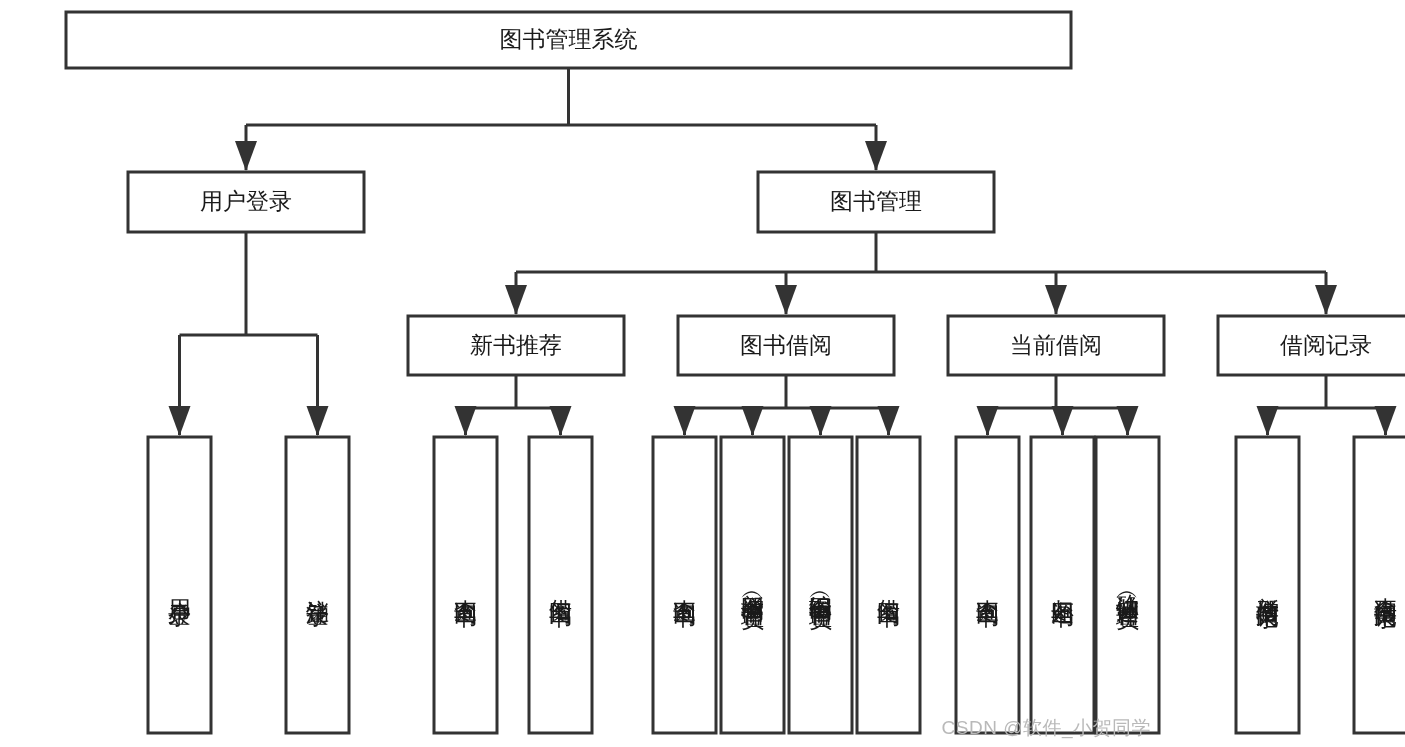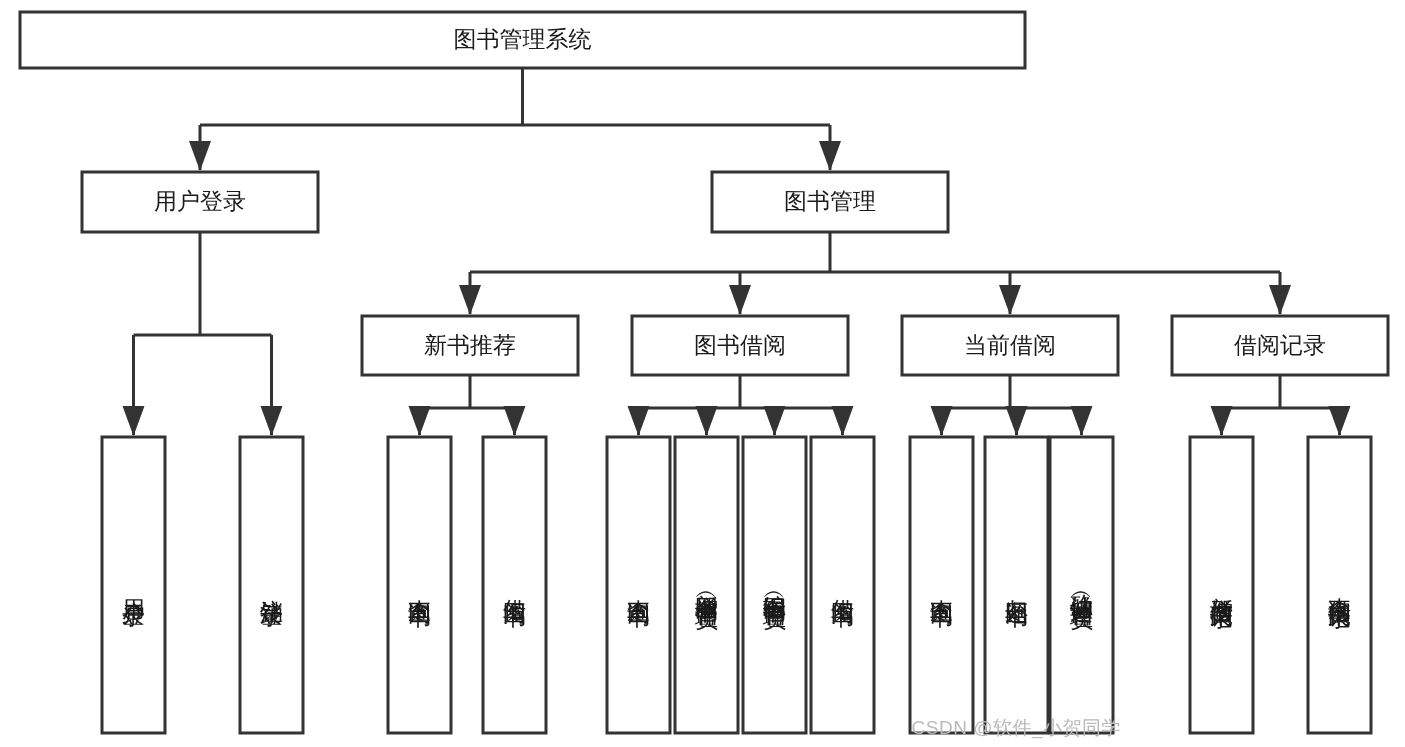--- a/index.html
+++ b/index.html
@@ -11,20 +11,21 @@
     width: 1405px;
     height: 747px;
     font-family: "Liberation Sans", "DejaVu Sans", sans-serif;
     overflow: hidden;
   }
   #diagram-root {
     position: relative;
     width: 1121px;
     height: 747px;
     background: #ffffff;
+    margin-left: 46px;
   }
   svg#flow {
     position: absolute;
     left: 0;
     top: 0;
     width: 1405px;
     height: 747px;
     display: block;
   }
   .node-rect {
@@ -58,21 +59,21 @@
     font-family: "Liberation Sans", "DejaVu Sans", sans-serif;
     font-size: 23px;
     line-height: 1.18;
     letter-spacing: 2px;
     color: #1a1a1a;
     white-space: nowrap;
     pointer-events: none;
   }
   .watermark {
     position: absolute;
-    right: 0;
+    right: 16px;
     bottom: 6px;
     font-family: "Liberation Sans", "DejaVu Sans", sans-serif;
     font-size: 19px;
     color: #b9b9b9;
     letter-spacing: 0.5px;
     white-space: nowrap;
   }
 </style>
 </head>
 <body>

